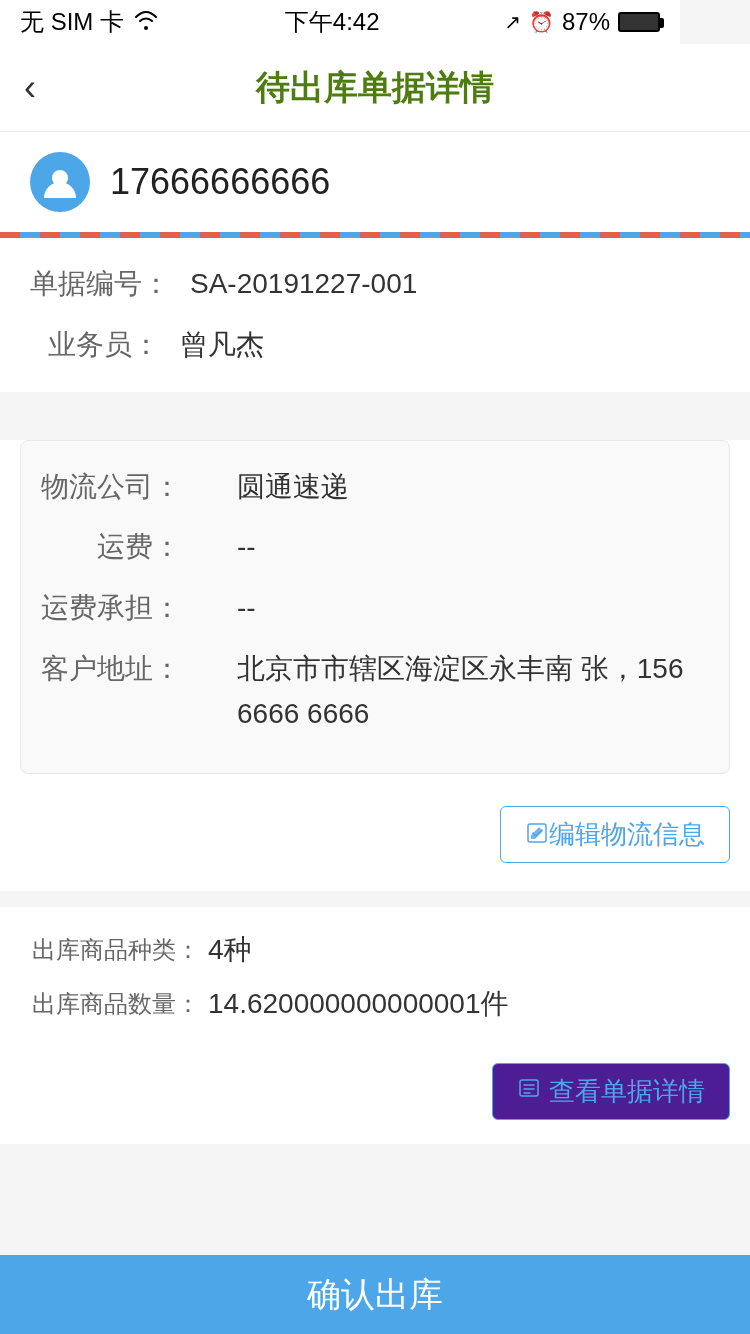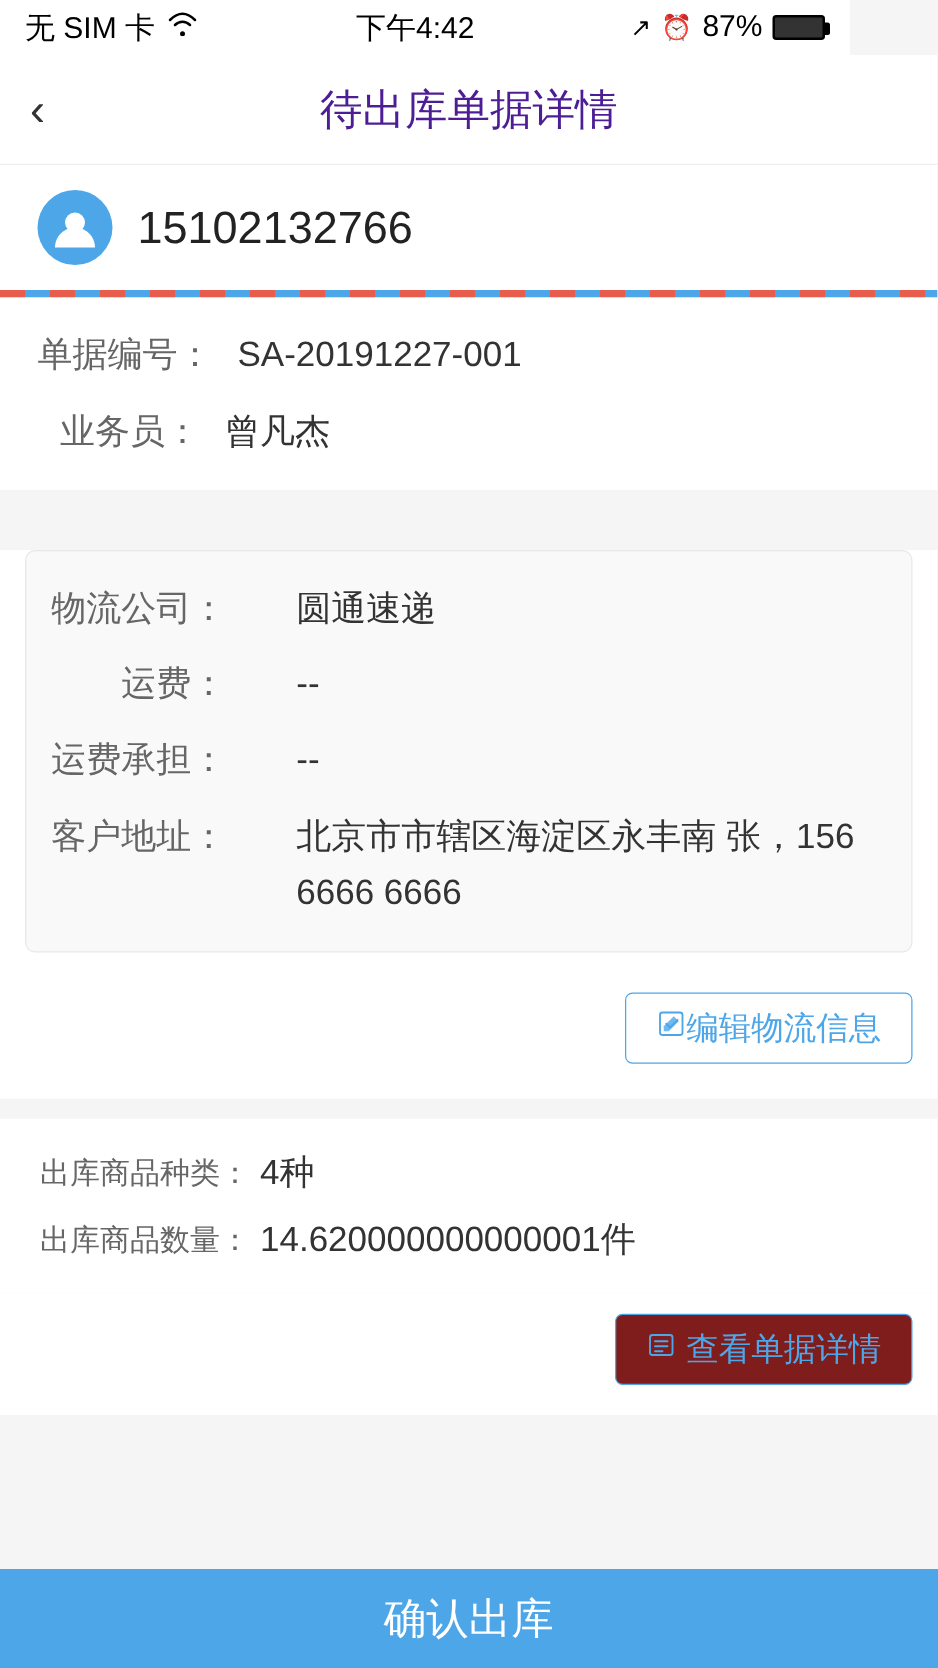--- a/index.html
+++ b/index.html
@@ -58,22 +58,22 @@
     }
     .nav-back {
       position: absolute;
       left: 24px;
       font-size: 36px;
       color: #333;
       cursor: pointer;
     }
     .nav-title {
       font-size: 34px;
-      font-weight: 400;
-      color: #4c1d95;
+      font-weight: 700;
+      color: #4d7c0f;
     }
 
     
     .content {
       background: #f5f5f5;
       padding-bottom: 100px;
     }
 
     
     .customer-card {
@@ -144,21 +144,21 @@
       margin: 16px 20px;
       padding: 24px 20px;
     }
     .logistics-row {
       display: flex;
       align-items: flex-start;
       margin-bottom: 16px;
       line-height: 1.6;
       gap: 48px;
     }
-    .logistics-row:last-child { margin-bottom: 0; }
+    .logistics-row:last-child { margin-bottom: 12px; }
     .logistics-label {
       color: #666;
       font-size: 28px;
       min-width: 140px;
       text-align: right;
       flex-shrink: 0;
       margin-right: 8px;
     }
     .logistics-value {
       color: #333;
@@ -188,21 +188,21 @@
       background: #fff;
     }
     .edit-btn {
       border: 1px solid #4da6e8;
       border-radius: 6px;
       padding: 10px 24px;
       color: #4da6e8;
       font-size: 26px;
       background: #fff;
       display: flex;
-      align-items: center;
+      align-items: flex-end;
       gap: 0;
       cursor: pointer;
     }
 
     
     .goods-section {
       background: #fff;
       padding: 24px 30px;
       margin-top: 0;
       margin-bottom: 0;
@@ -232,21 +232,21 @@
       justify-content: flex-end;
       padding: 16px 20px 24px;
       background: #fff;
     }
     .view-detail-btn {
       border: 1px solid #4da6e8;
       border-radius: 6px;
       padding: 10px 24px;
       color: #4da6e8;
       font-size: 26px;
-      background: #7f1d1d;
+      background: #4c1d95;
       display: flex;
       align-items: center;
       gap: 8px;
       cursor: pointer;
     }
 
     
     .section-divider {
       height: 16px;
       background: #f5f5f5;
@@ -301,21 +301,21 @@
 
 <div class="content">
 
   <div class="customer-card">
     <div class="avatar">
       <svg width="36" height="36" viewBox="0 0 36 36" fill="none">
         <circle cx="18" cy="14" r="8" fill="white"></circle>
         <path d="M2 34c0-8.8 7.2-16 16-16s16 7.2 16 16" fill="white"></path>
       </svg>
     </div>
-    <span class="customer-phone">15102132766</span>
+    <span class="customer-phone">17666666666</span>
   </div>
 
   <div class="dashed-divider"></div>
 
   <div class="info-section">
     <div class="info-row">
       <span class="info-label">单据编号：</span>
       <span class="info-value">SA-20191227-001</span>
     </div>
     <div class="info-row">

